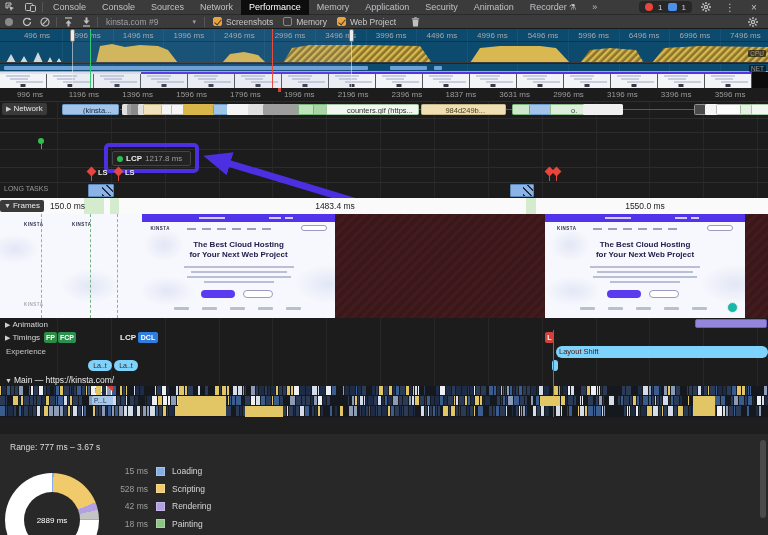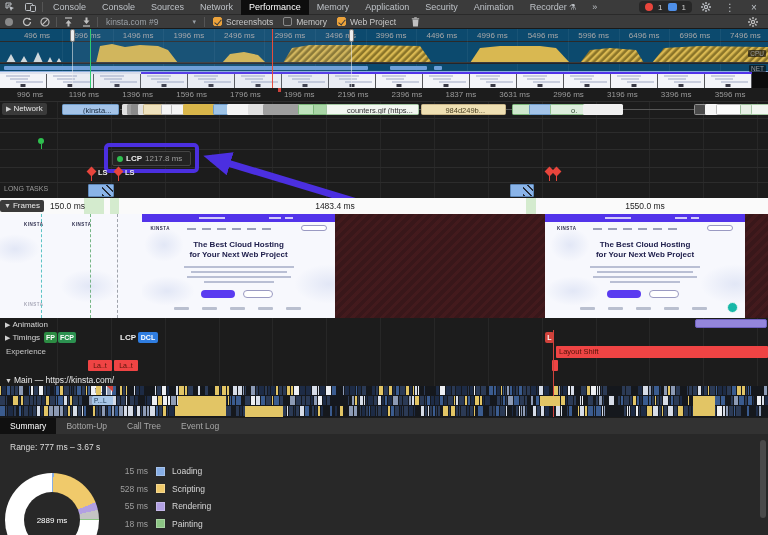--- a/index.html
+++ b/index.html
@@ -94,21 +94,21 @@
   .h1{position:absolute;width:160px;text-align:center;font-size:8px;font-weight:bold;color:#20204d;line-height:10px;}
   .pline{position:absolute;height:1.5px;background:#b9bfd4;}
   .btn1{position:absolute;width:34px;height:8px;border-radius:4px;background:#5a3bf0;}
   .btn2{position:absolute;width:30px;height:8px;border-radius:4px;border:1px solid #9a9ac2;background:#fff;}
   .logo{position:absolute;height:3px;background:#b9bfcf;border-radius:1px;}
   .dash{position:absolute;top:0;width:0;height:104px;border-left:1px dashed #8a8f99;opacity:.8;}
   .chat{position:absolute;width:11px;height:11px;border-radius:50%;background:#18b8a8;border:1px solid #e8f5f3;}
   .rowlab{position:absolute;font-size:8px;color:#d6d6d6;white-space:nowrap;}
   .tchip{position:absolute;height:11px;border-radius:2px;color:#fff;font-size:7px;font-weight:bold;
          line-height:11px;text-align:center;cursor:pointer;}
-  .lsbar{position:absolute;background:#ef4444;border-radius:1px;color:#551509;font-size:7.5px;
+  .lsbar{position:absolute;background:#7dd3fc;border-radius:6px;color:#551509;font-size:7.5px;
          line-height:12px;padding:0 3px;white-space:nowrap;overflow:hidden;cursor:pointer;}
   #flame{position:absolute;left:0;top:298px;width:768px;height:31px;background:#15181d;overflow:hidden;cursor:pointer;}
   .fbar{position:absolute;}
   .fchip{position:absolute;font-size:6.5px;line-height:9px;padding:0 2px;border-radius:1px;
          white-space:nowrap;overflow:hidden;cursor:pointer;}
   #redline{position:absolute;left:553px;top:242px;width:1px;height:87px;background:#d0423b;}
 
   
   #btabs{left:0;top:417px;width:768px;height:17px;background:#323232;display:flex;align-items:stretch;
          border-top:1px solid #1a1a1a;font-size:8.5px;color:#a8a8a8;}
@@ -1209,45 +1209,39 @@
         <i class="fbar" style="left: 756px; top: 20px; width: 2px; height: 10px; background: rgb(29, 43, 69);"></i>
         <i class="fbar" style="left: 759px; top: 20px; width: 2px; height: 10px; background: rgb(141, 155, 181);"></i>
         <i class="fbar" style="left: 178px; top: 10px; width: 48px; height: 20px; background: rgb(226, 197, 101); z-index: 3;"></i>
         <i class="fbar" style="left: 245px; top: 20px; width: 38px; height: 11px; background: rgb(226, 197, 101); z-index: 3;"></i>
         <i class="fbar" style="left: 540px; top: 10px; width: 20px; height: 10px; background: rgb(226, 197, 101); z-index: 3;"></i>
         <i class="fbar" style="left: 693px; top: 10px; width: 22px; height: 20px; background: rgb(226, 197, 101); z-index: 3;"></i>
       </div>
     <div id="redline"></div>
   </div>
 
-  <div id="btabs" class="abs">
-      <div class="btab active">Summary</div>
-      <div class="btab">Bottom-Up</div>
-      <div class="btab">Call Tree</div>
-      <div class="btab">Event Log</div>
-    </div>
 
   <div id="summary" class="abs">
     <div id="rangelab">Range: 777 ms – 3.67 s</div>
     <div id="donut" style="background: conic-gradient(rgb(135, 174, 229) 0deg, rgb(135, 174, 229) 2deg, rgb(240, 202, 107) 2deg, rgb(240, 202, 107) 67.8deg, rgb(178, 160, 226) 67.8deg, rgb(178, 160, 226) 77.6deg, rgb(196, 196, 196) 77.6deg, rgb(196, 196, 196) 88.2deg, rgb(140, 197, 132) 88.2deg, rgb(140, 197, 132) 90.5deg, rgb(255, 255, 255) 90.5deg, rgb(255, 255, 255) 360deg);">
       <div id="dhole">2889 ms</div>
     </div>
     <div id="legend-holder">
         <div class="lrow" style="top: 31px;">
           <span class="lval">15 ms</span>
           <span class="lsw" style="background: rgb(135, 174, 229);"></span>
           <span class="llab">Loading</span>
         </div>
         <div class="lrow" style="top: 48.5px;">
           <span class="lval">528 ms</span>
           <span class="lsw" style="background: rgb(240, 202, 107);"></span>
           <span class="llab">Scripting</span>
         </div>
         <div class="lrow" style="top: 66px;">
-          <span class="lval">55 ms</span>
+          <span class="lval">42 ms</span>
           <span class="lsw" style="background: rgb(178, 160, 226);"></span>
           <span class="llab">Rendering</span>
         </div>
         <div class="lrow" style="top: 83.5px;">
           <span class="lval">18 ms</span>
           <span class="lsw" style="background: rgb(140, 197, 132);"></span>
           <span class="llab">Painting</span>
         </div>
       </div>
     <div id="sscroll"></div>

